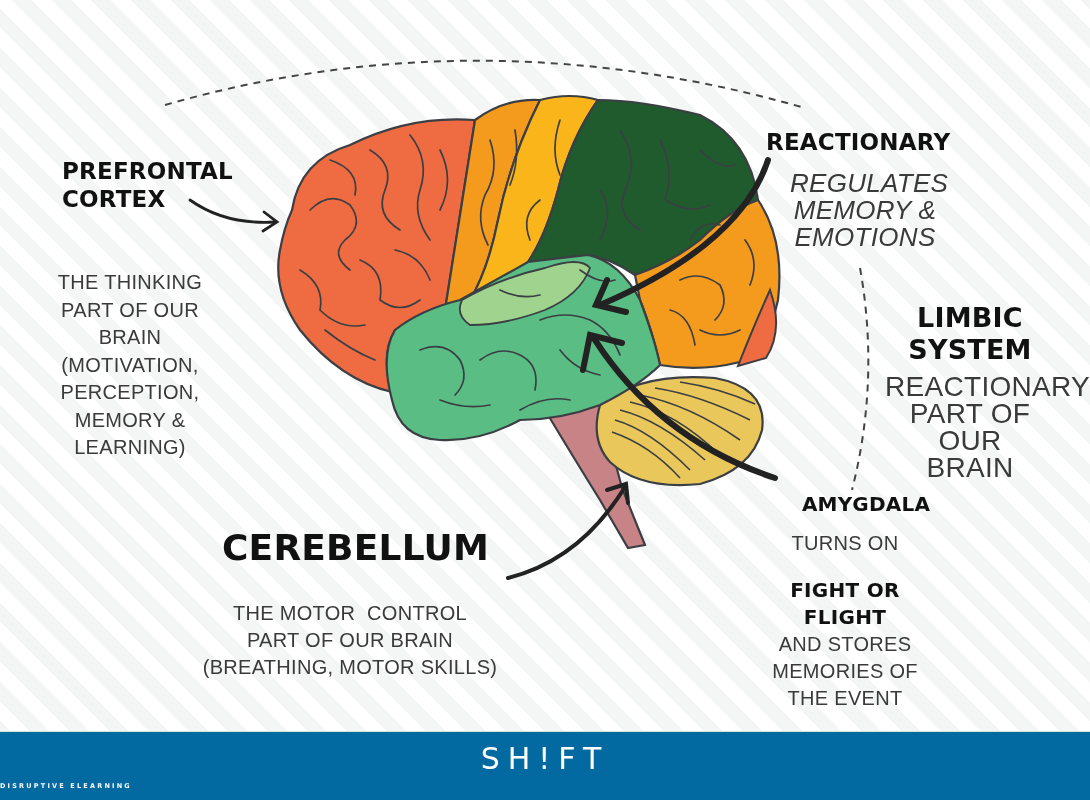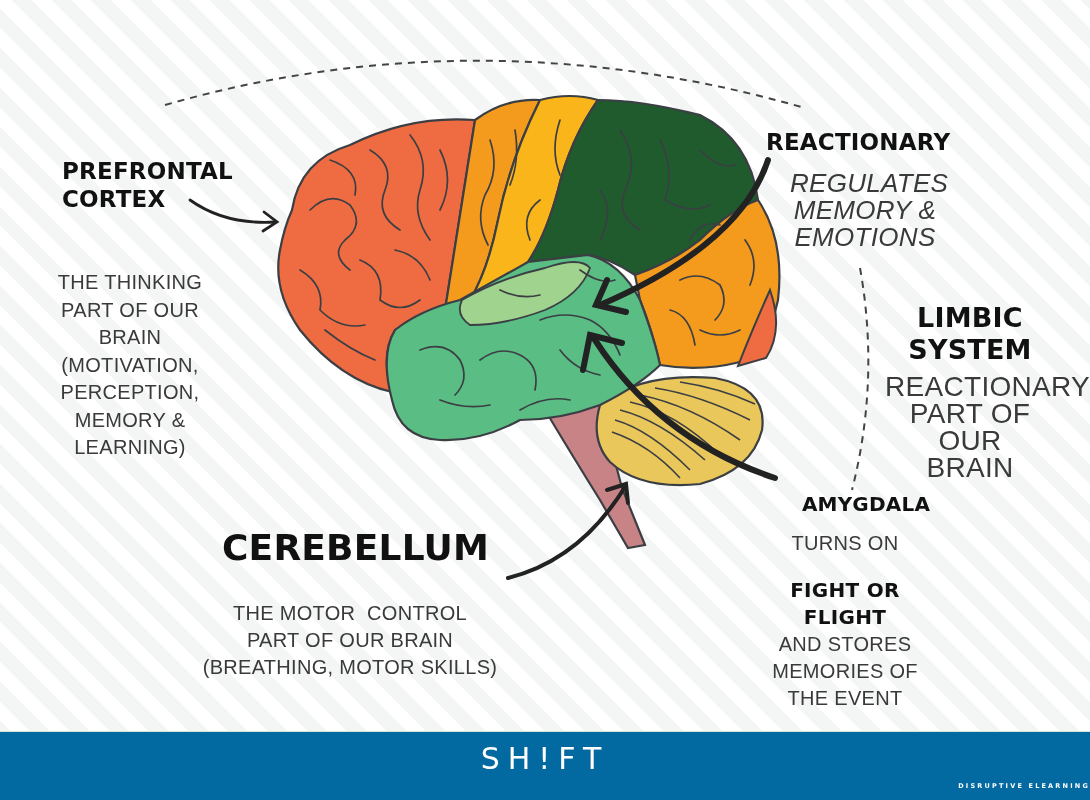--- a/index.html
+++ b/index.html
@@ -53,21 +53,21 @@
     #footer {
       position: absolute; left: 0; top: 731px; width: 1090px; height: 88px;
       background: #0369a1; border-top: 1px solid #cfe9d8;
     }
     #brand-logo {
       position: absolute; left: 0; width: 1090px; top: 10px; text-align: center;
       color: #ffffff; font-family: "DejaVu Sans", sans-serif; font-size: 30px;
       letter-spacing: 8px; font-weight: normal; line-height: 34px;
     }
     #brand-tagline {
-      position: absolute; left: 0; width: 1090px; top: 50px; text-align: right;
+      position: absolute; left: 0; width: 1090px; top: 50px; text-align: left;
       color: #ffffff; font-family: "DejaVu Sans", sans-serif; font-size: 6.5px;
       font-weight: bold; letter-spacing: 2.2px;
     }
   </style>
 </head>
 <body>
 
 <div id="stage">
   <svg class="diagram" viewBox="0 0 1090 730">
 

